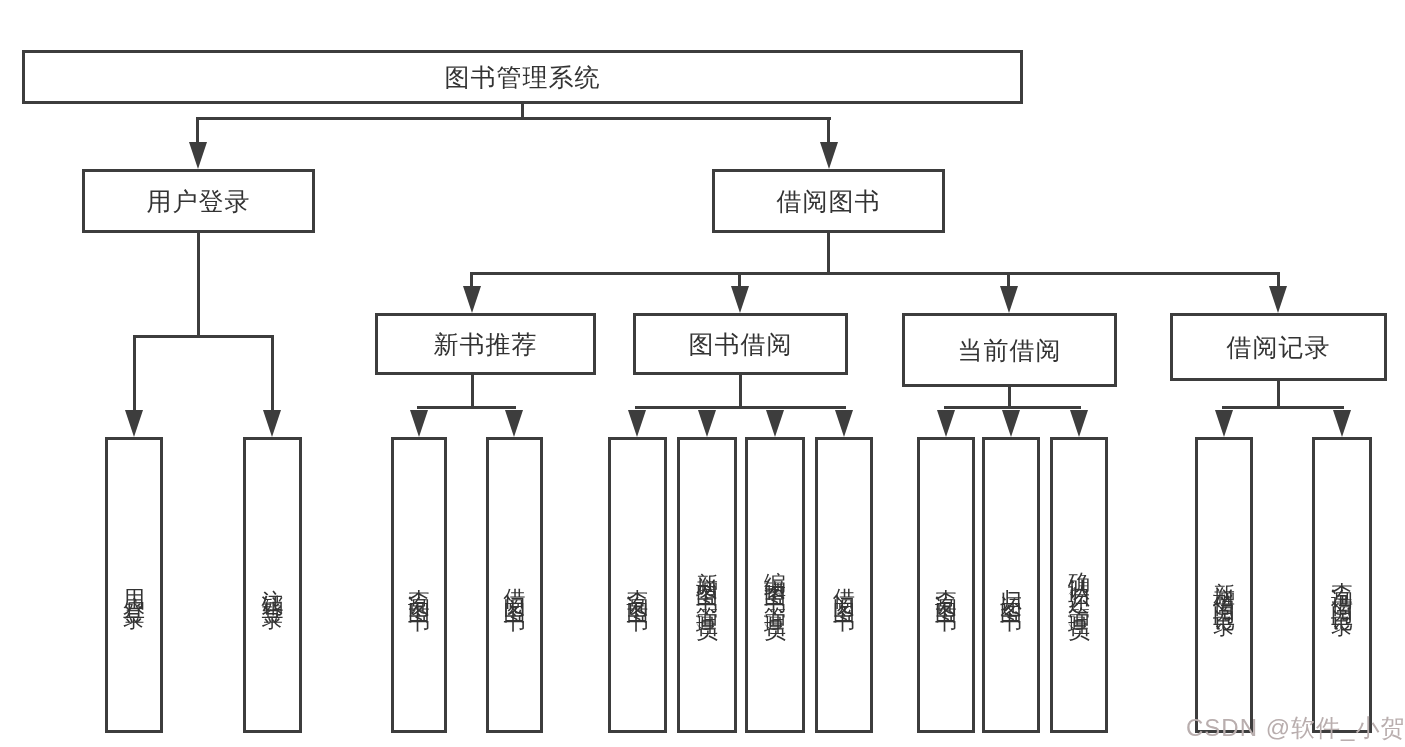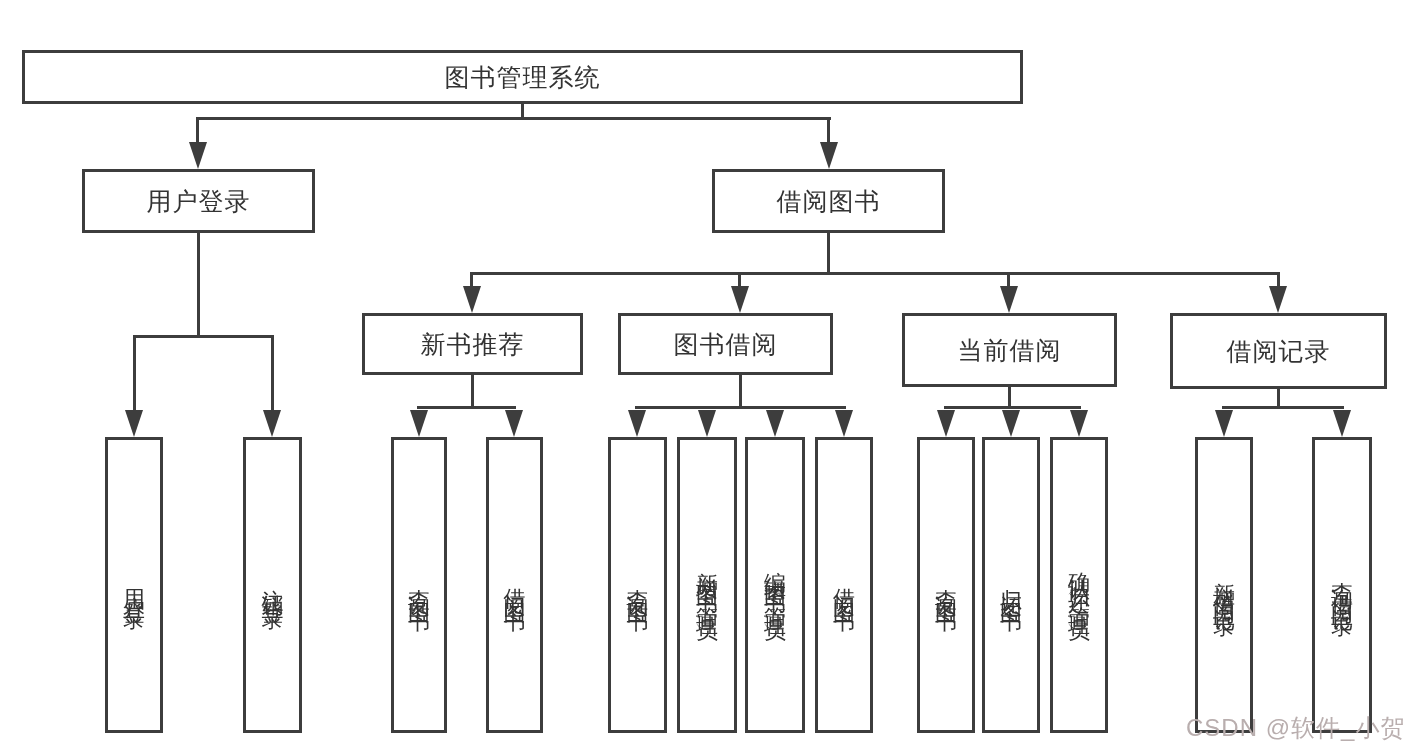--- a/index.html
+++ b/index.html
@@ -94,30 +94,30 @@
   <div class="hline" style="left:470px; top:272px; width:810px;"></div>
   <div class="vline" style="left:470px; top:272px; height:17px;"></div>
   <div class="arrow" style="left:463px; top:286px;"></div>
   <div class="vline" style="left:738px; top:272px; height:17px;"></div>
   <div class="arrow" style="left:731px; top:286px;"></div>
   <div class="vline" style="left:1007px; top:272px; height:17px;"></div>
   <div class="arrow" style="left:1000px; top:286px;"></div>
   <div class="vline" style="left:1277px; top:272px; height:17px;"></div>
   <div class="arrow" style="left:1269px; top:286px;"></div>
 
-  <div class="node" style="left:362px; top:313px; width:221px; height:62px;">
+  <div class="node" style="left:375px; top:313px; width:221px; height:62px;">
     <span>新书推荐</span>
   </div>
-  <div class="node" style="left:618px; top:313px; width:215px; height:62px;">
+  <div class="node" style="left:633px; top:313px; width:215px; height:62px;">
     <span>图书借阅</span>
   </div>
   <div class="node" style="left:902px; top:313px; width:215px; height:74px;align-items:center;">
     <span>当前借阅</span>
   </div>
-  <div class="node" style="left:1170px; top:313px; width:217px; height:76px;">
+  <div class="node" style="left:1170px; top:313px; width:217px; height:68px;">
     <span>借阅记录</span>
   </div>
 
   <div class="vline" style="left:471px; top:374px; height:35px;"></div>
   <div class="hline" style="left:417px; top:406px; width:99px;"></div>
   <div class="arrow" style="left:410px; top:410px;"></div>
   <div class="arrow" style="left:505px; top:410px;"></div>
 
   <div class="vline" style="left:739px; top:374px; height:35px;"></div>
   <div class="hline" style="left:635px; top:406px; width:211px;"></div>

